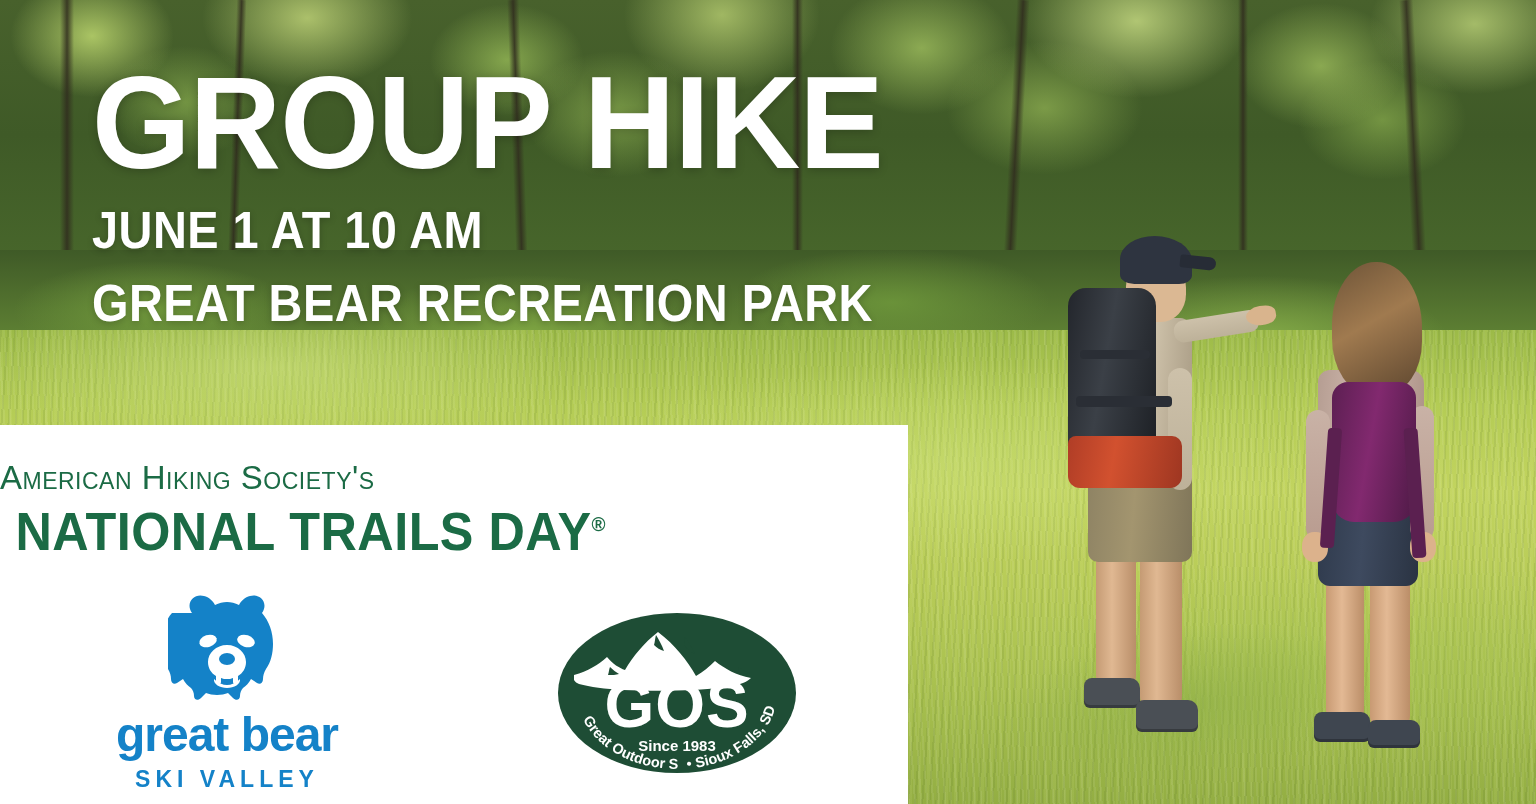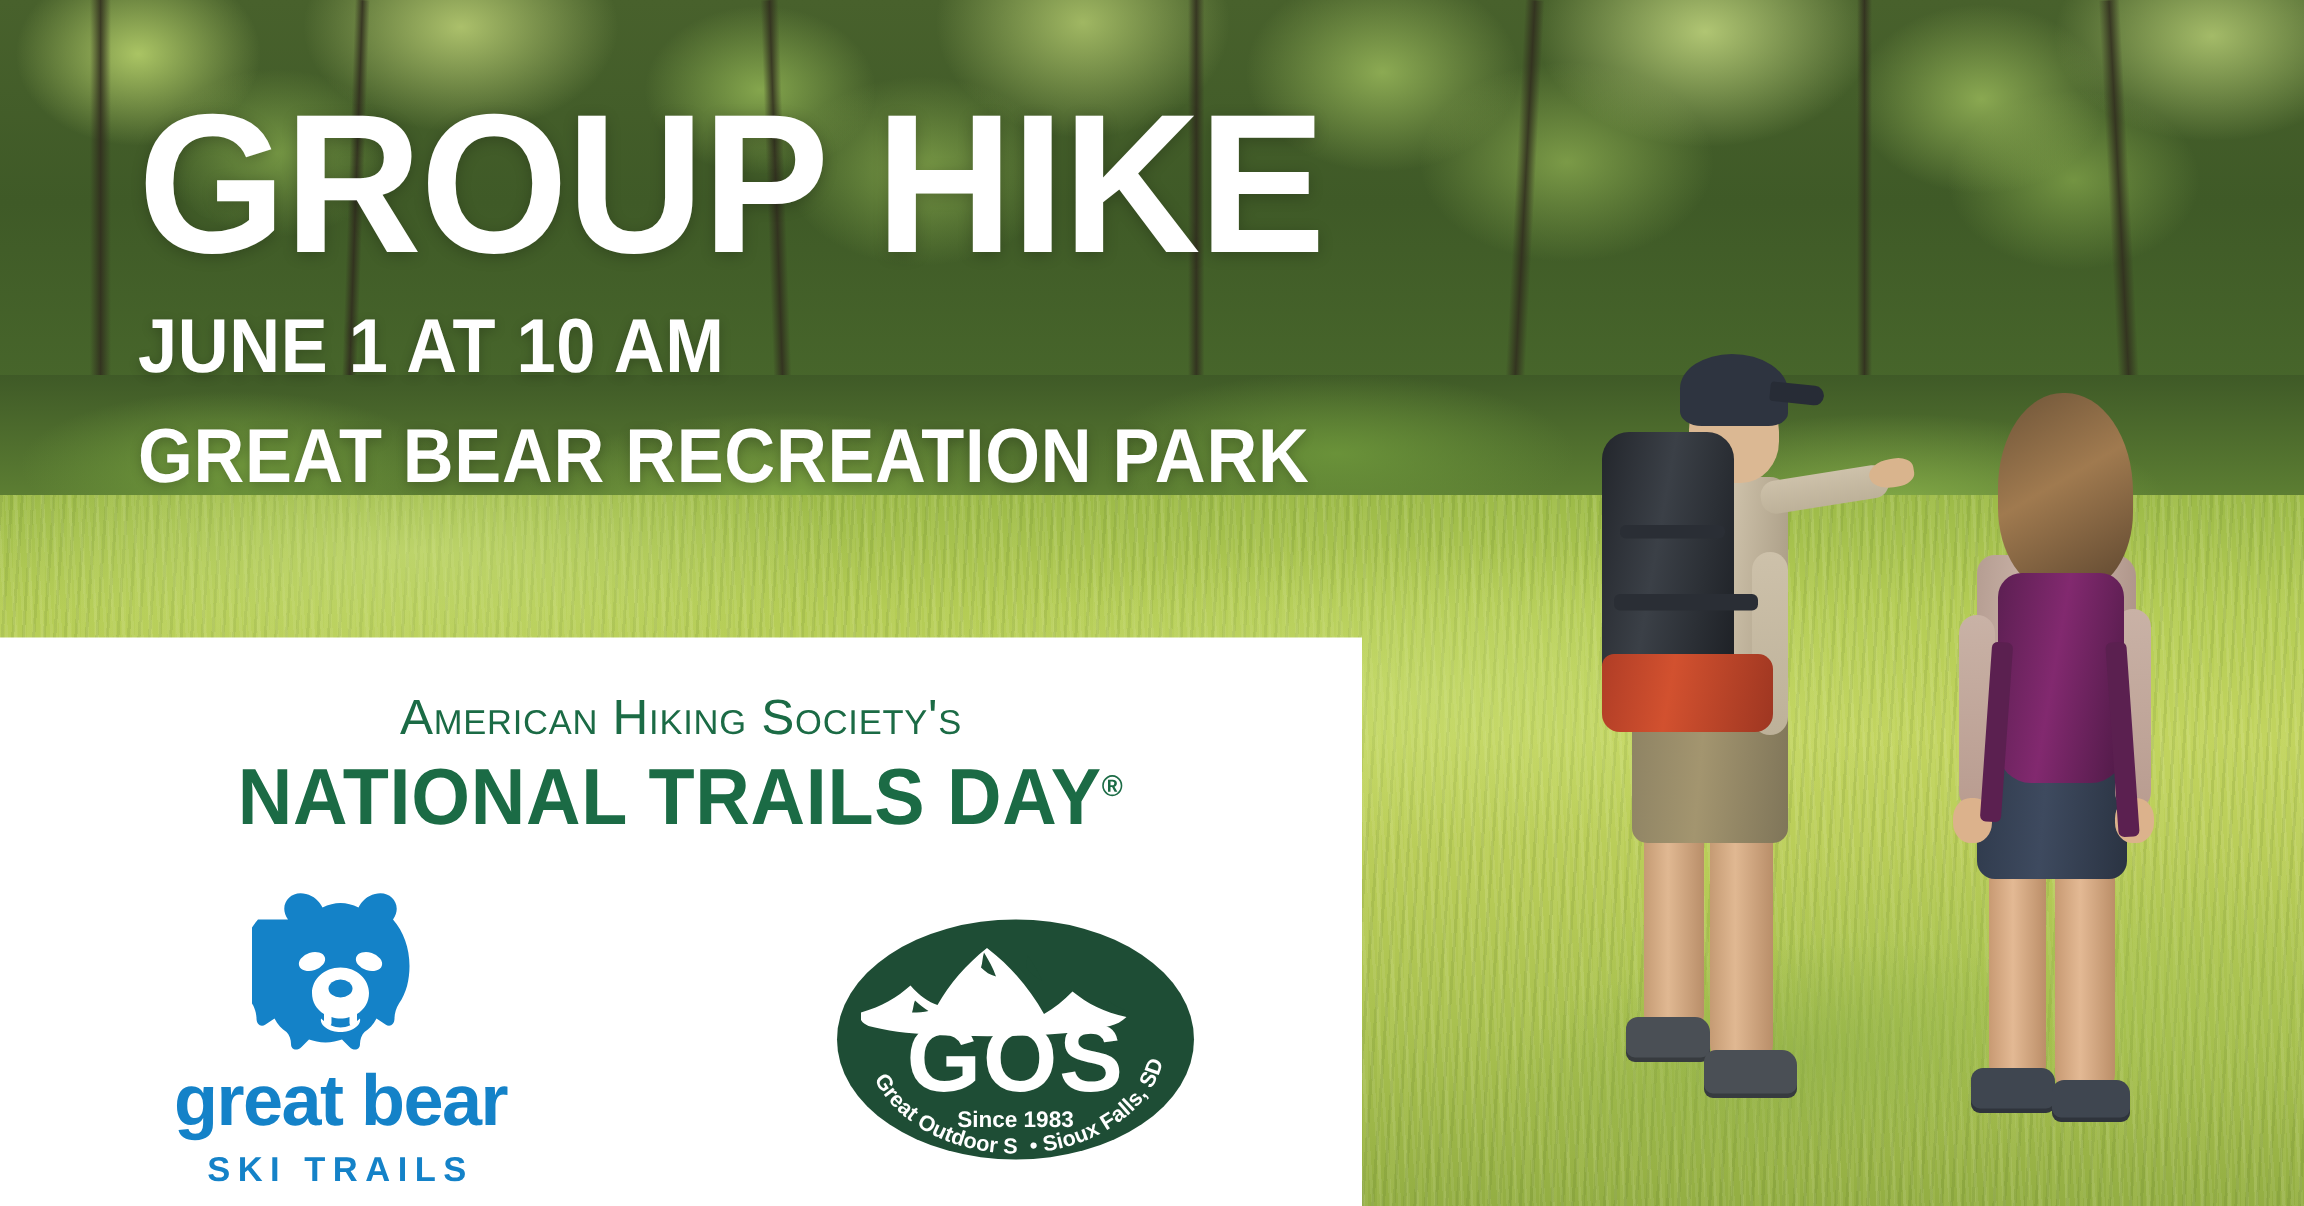--- a/index.html
+++ b/index.html
@@ -124,21 +124,21 @@
     text-shadow:0 2px 8px rgba(0,0,0,.22);
   }
 
   
   .panel{
     position:absolute; left:0; top:425px; width:908px; height:379px;
     background:#ffffff;
   }
 
   
-  .ntd{ position:absolute; left:0; top:34px; width:908px; text-align:center; }
+  .ntd{ position:absolute; left:0; top:34px; width:908px; }
   .ntd-top{
     font-family:"Liberation Sans", sans-serif;
     font-weight:400; color:#1b6b45; font-size:33px; letter-spacing:.5px;
     font-variant:small-caps; white-space:nowrap;
   }
   .ntd-main{
     margin-top:4px;
     font-family:"Liberation Sans Narrow","Liberation Sans", sans-serif;
     font-weight:700; color:#1b6b45; font-size:53px; letter-spacing:.5px;
     transform:scaleX(.95); display:inline-block; white-space:nowrap;
@@ -251,21 +251,21 @@
       <div class="gb">
         <svg width="118" height="112" viewBox="0 0 118 112">
           <path fill="#1482c8" d="M24 20c-7-10 2-20 12-17 5 1 9 5 11 9 4-2 8-3 12-3s8 1 12 3c2-4 6-8 11-9 10-3 19 7 12 17 7 8 11 19 11 31 0 9-2 18-7 25-2 3-3 7-3 10 0 4-3 6-6 4l-6-4c-2 4-5 7-8 9-2 2-3 5-3 8 0 4-4 5-7 2l-5-5c-3 1-7 2-11 2s-8-1-11-2l-5 5c-3 3-7 2-7-2 0-3-1-6-3-8-3-2-6-5-8-9l-6 4c-3 2-6 0-6-4 0-3-1-7-3-10-5-7-7-16-7-25 0-12 4-23 11-31z"></path>
           <ellipse fill="#fff" cx="40" cy="48" rx="9" ry="6" transform="rotate(-18 40 48)"></ellipse>
           <ellipse fill="#fff" cx="78" cy="48" rx="9" ry="6" transform="rotate(18 78 48)"></ellipse>
           <path fill="#fff" d="M59 52c11 0 19 8 19 17 0 6-3 11-8 14v6c0 3-5 3-5 0v-4c-2 1-4 1-6 1s-4 0-6-1v4c0 3-5 3-5 0v-6c-5-3-8-8-8-14 0-9 8-17 19-17z"></path>
           <ellipse fill="#1482c8" cx="59" cy="66" rx="8" ry="6"></ellipse>
           <path fill="#fff" d="M46 86c4 4 9 6 13 6s9-2 13-6c1 5-6 9-13 9s-14-4-13-9z"></path>
         </svg>
         <div class="gb-word">great bear</div>
-        <div class="gb-sub">SKI TRAILS</div>
+        <div class="gb-sub">SKI VALLEY</div>
       </div>
 
       <div class="gos">
         <svg width="242" height="168" viewBox="0 0 242 168">
           <defs>
             <path id="arcL" d="M 22 96 A 100 76 0 0 0 121 160"></path>
             <path id="arcR" d="M 121 160 A 100 76 0 0 0 220 96"></path>
           </defs>
           <ellipse cx="121" cy="84" rx="119" ry="80" fill="#1e4d35"></ellipse>
 

